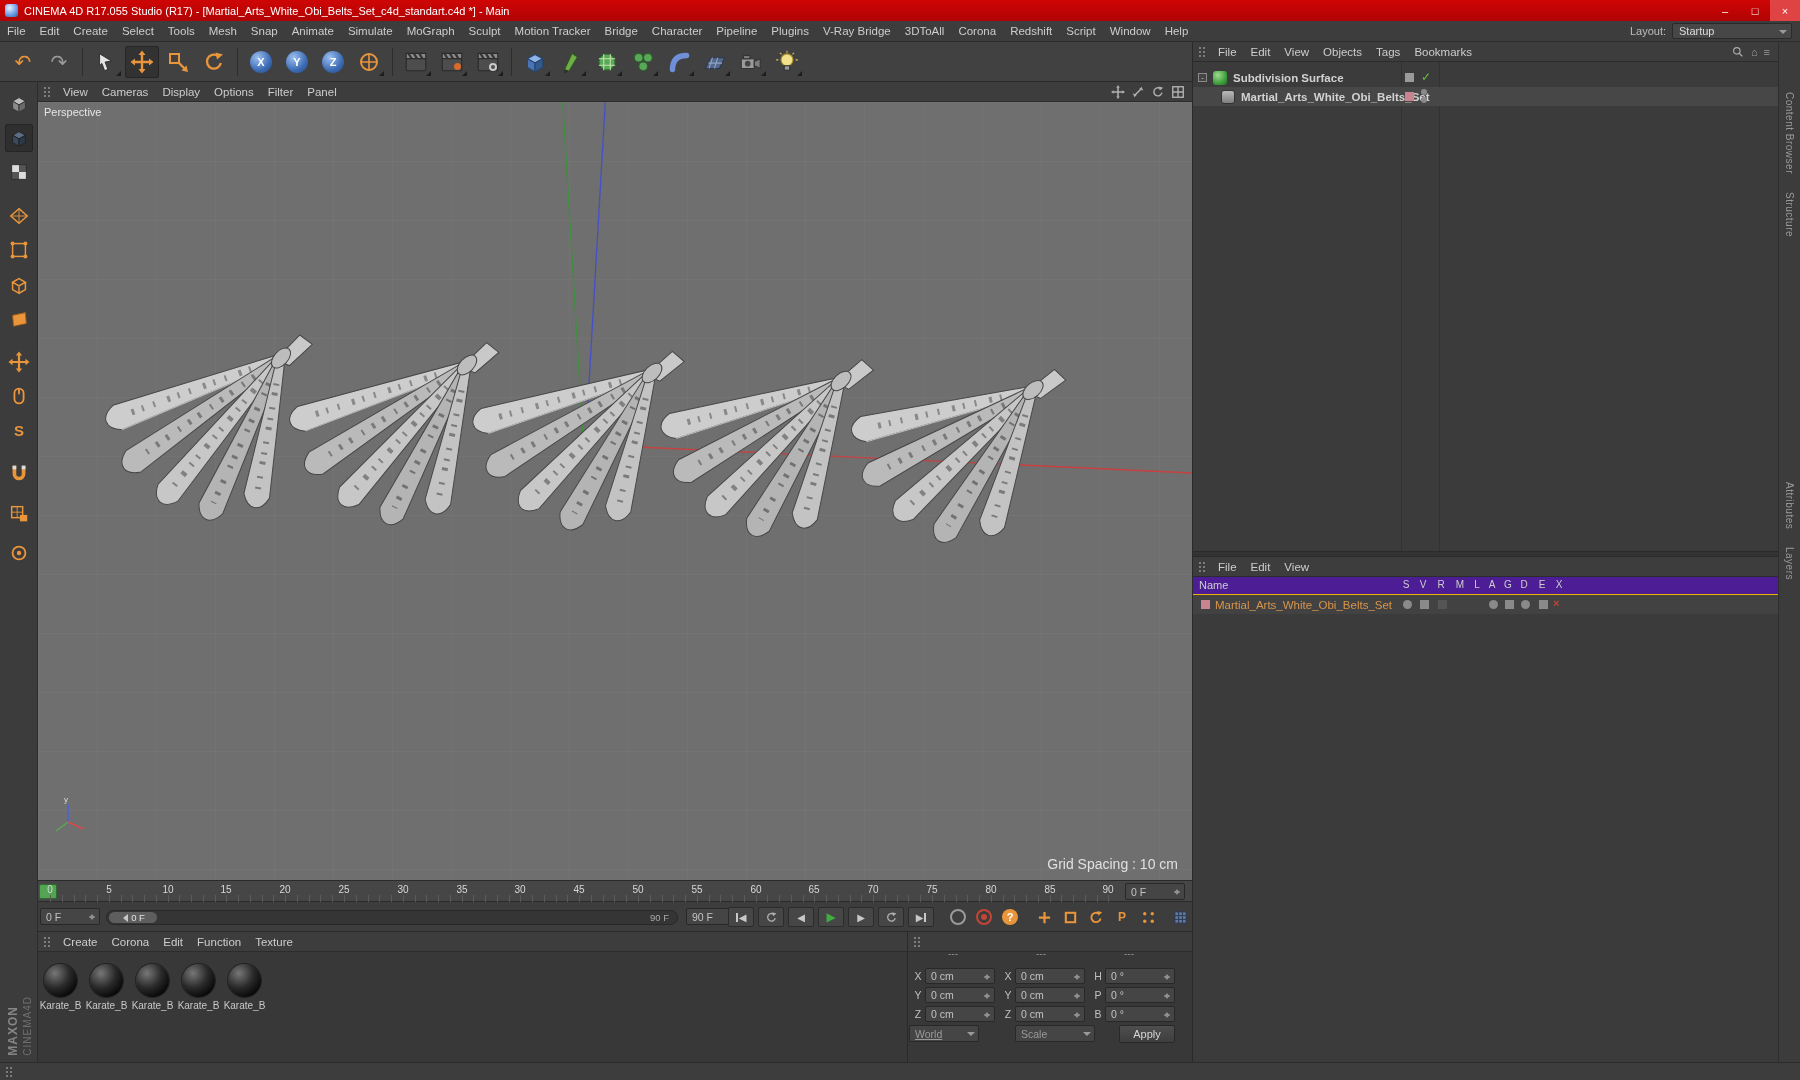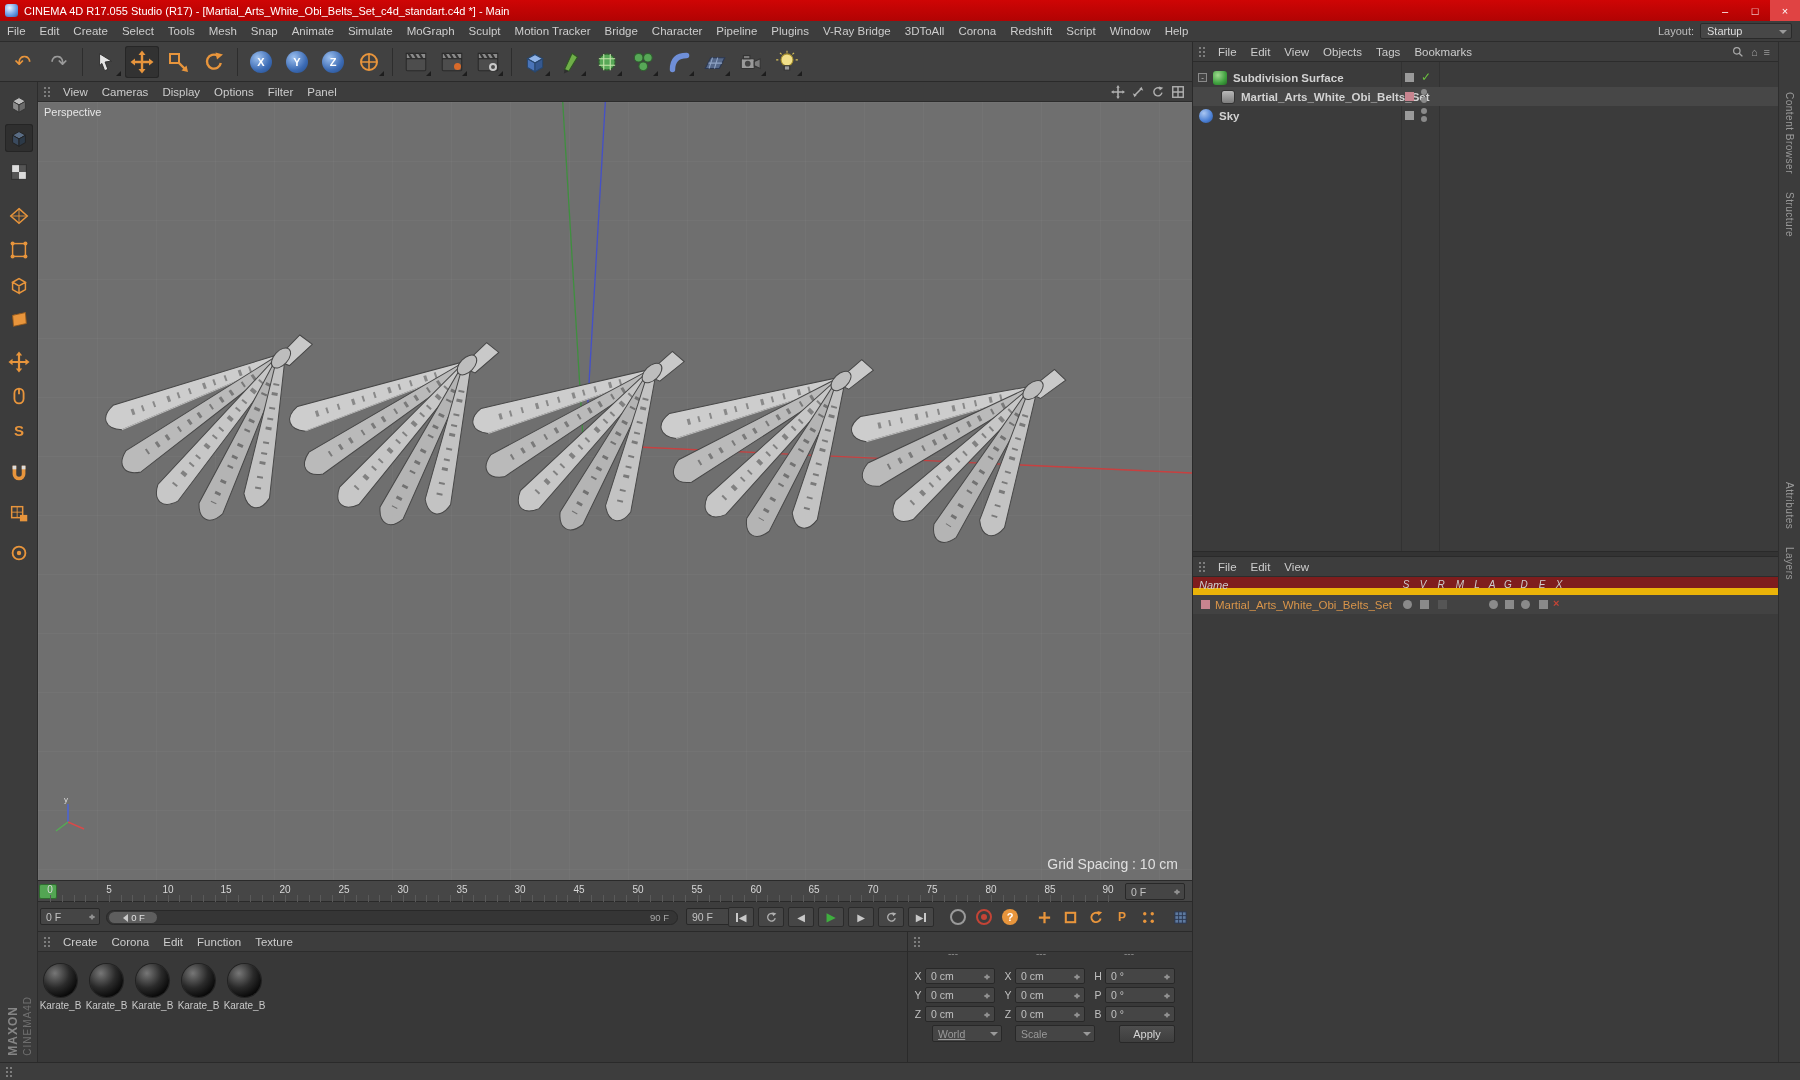--- a/index.html
+++ b/index.html
@@ -125,21 +125,21 @@
   .om-row { position:absolute; left:0; width:100%; height:19px; display:flex; align-items:center; }
   .om-row.sel { background:#474747; }
   .om-name { font-size:11.5px; color:#d2d2d2;font-weight:bold; }
   .expander { width:9px; height:9px; border:1px solid #8a8a8a; color:#cfcfcf; font-size:8px; line-height:7px;
               text-align:center; background:#444; }
   .obj-ic { width:14px; height:14px; border-radius:3px; }
   .cell-sq { position:absolute; width:9px; height:9px; }
   .dots2 { position:absolute; width:7px; height:14px; display:flex; flex-direction:column; justify-content:space-between; }
   .dots2 i { width:6px; height:6px; border-radius:50%; background:#8a8a8a; display:block; }
   #ml-split { height:6px; background:#333; border-top:1px solid #2a2a2a; border-bottom:1px solid #2a2a2a; }
-  #ml-header { position:relative; height:18px; background:#7f1d1d; border-bottom:7px solid #eab308;font-style:italic; }
+  #ml-header { position:relative; height:18px; background:#4c1d95; border-bottom:1px solid #eab308; }
   .ml-col { position:absolute; top:2px; width:14px; text-align:center; font-size:10px; color:#cdcdcd; }
   #ml-row { position:relative; height:19px; background:#424242; display:flex; align-items:center; }
   .ml-ic { position:absolute; width:9px; height:9px; background:#8a8a8a; }
   .ml-ic.round { border-radius:50%; }
 
   
   #rstrip { left:1778px; top:42px; width:22px; height:1020px; background:#3c3c3c; border-left:1px solid #2e2e2e; }
   .rtab { position:absolute; left:5px; writing-mode:vertical-rl; font-size:10px; color:#9a9a9a; letter-spacing:.5px; }
 
   
@@ -348,21 +348,21 @@
     <span class="menu-item">Plugins</span>
     <span class="menu-item">V-Ray Bridge</span>
     <span class="menu-item">3DToAll</span>
     <span class="menu-item">Corona</span>
     <span class="menu-item">Redshift</span>
     <span class="menu-item">Script</span>
     <span class="menu-item">Window</span>
     <span class="menu-item">Help</span>
     <div class="right">
       <span style="color:#bdbdbd;">Layout:</span>
-      <div class="dropdown" style="width:92px;">
+      <div class="dropdown" style="width:120px;">
         <span>Startup</span>
       </div>
     </div>
   </div>
 
   <div class="abs" id="toolbar">
     <div class="tb-btn">
         <span class="glyph-orange">↶</span>
       </div>
     <div class="tb-btn">
@@ -800,21 +800,21 @@
       </div>
     <div class="field cfield" style="left:197px; top:55px; width:70px;">
         <span>0 °</span>
         <span class="spin"></span>
       </div>
     <div class="field cfield" style="left:197px; top:74px; width:70px;">
         <span>0 °</span>
         <span class="spin"></span>
       </div>
 
-    <div class="cdd" style="left:24px; top:93px; width:70px;text-decoration:underline;">
+    <div class="cdd" style="left:1px; top:93px; width:70px;text-decoration:underline;">
         <span>World</span>
       </div>
     <div class="cdd" style="left:107px; top:93px; width:80px;">
         <span>Scale</span>
       </div>
     <div id="apply-btn">Apply</div>
   </div>
 
   <div class="abs" id="rpanel">
     <div id="om-menu">
@@ -846,30 +846,20 @@
       <div class="om-row sel" style="top:25px">
         <span style="width:14px"></span>
         <span class="obj-ic" style="margin-left:14px; background:linear-gradient(#b9b9b9,#7d7d7d); border:1px solid #333;"></span>
         <span class="om-name" style="margin-left:6px">Martial_Arts_White_Obi_Belts_Set</span>
         <span class="cell-sq" style="left:212px; top:5px; background:#c8848f;"></span>
         <span class="dots2" style="left:228px; top:2px;">
             <i></i>
             <i></i>
           </span>
       </div>
-      <div class="om-row" style="top:44px">
-        <span style="width:14px"></span>
-        <span class="obj-ic" style="margin-left:-8px; background:radial-gradient(circle at 35% 30%, #a9c6f2, #4a7fd4 60%, #2b4f8e); border-radius:50%;"></span>
-        <span class="om-name" style="margin-left:6px">Sky</span>
-        <span class="cell-sq" style="left:212px; top:5px; background:#9a9a9a;"></span>
-        <span class="dots2" style="left:228px; top:2px;">
-            <i></i>
-            <i></i>
-          </span>
-      </div>
     </div>
     <div id="ml-split"></div>
     <div class="panel-menu">
       <div class="grip"></div>
       <span class="menu-item">File</span>
       <span class="menu-item">Edit</span>
       <span class="menu-item">View</span>
     </div>
     <div id="ml-header">
       <span style="position:absolute; left:6px; top:2px; color:#cdcdcd;">Name</span>

